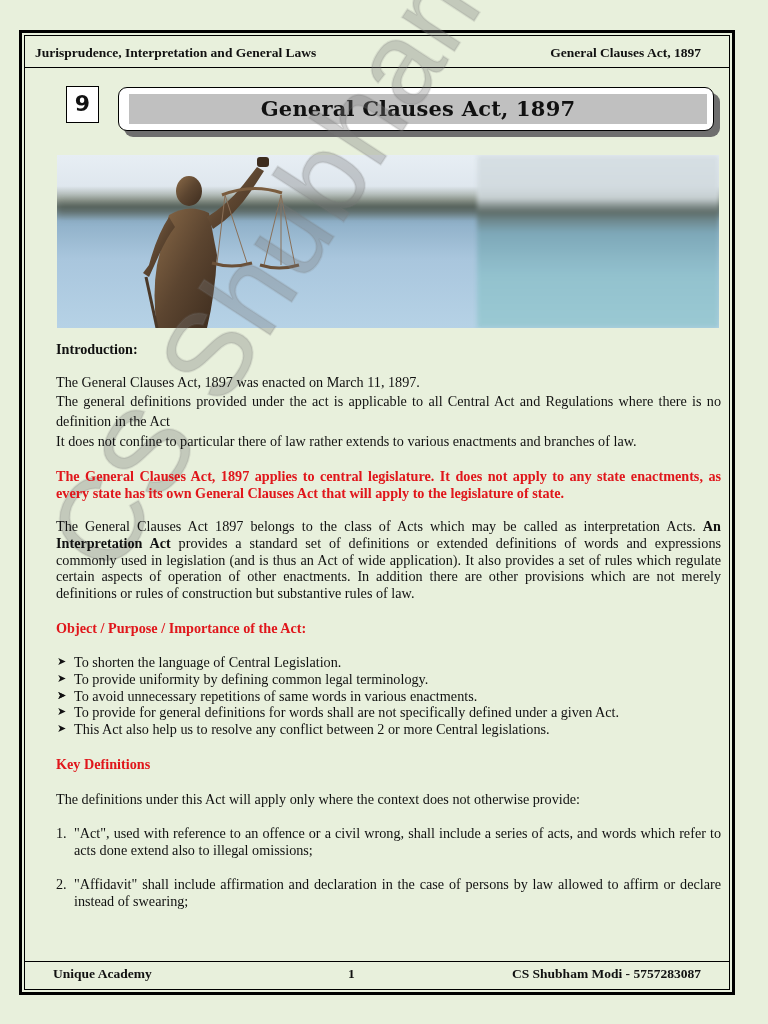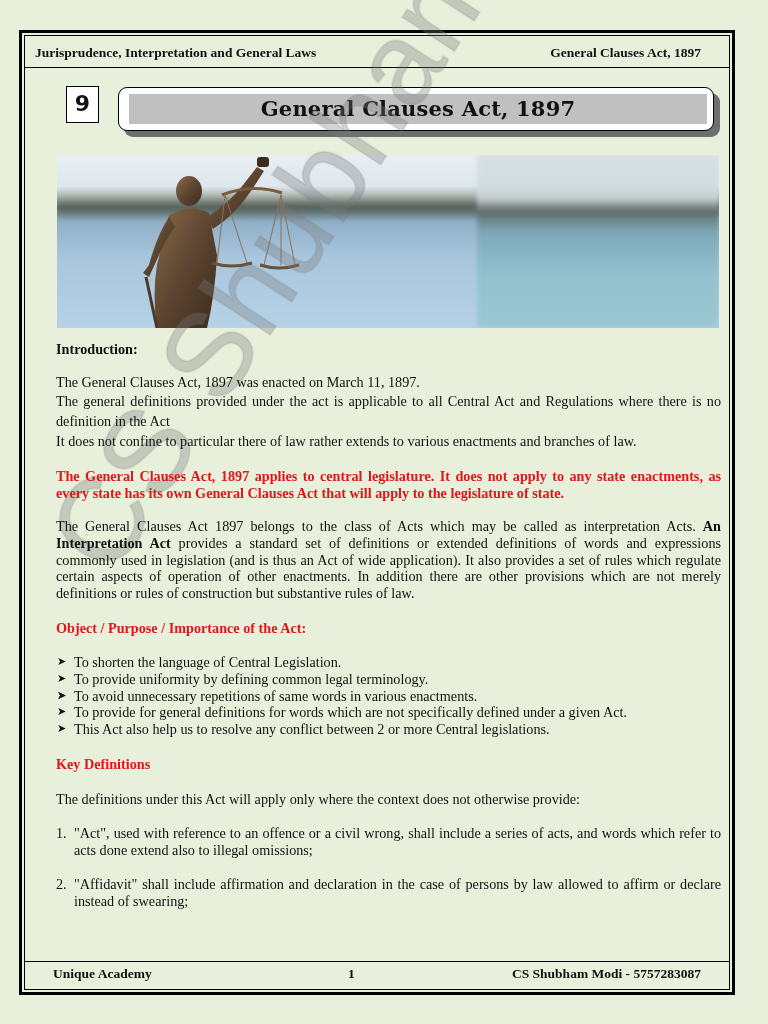--- a/index.html
+++ b/index.html
@@ -168,21 +168,21 @@
     <span>The General Clauses Act 1897 belongs to the class of Acts which may be called as interpretation Acts. </span><span class="bold">An Interpretation Act</span><span> provides a standard set of definitions or extended definitions of words and expressions commonly used in legislation (and is thus an Act of wide application). It also provides a set of rules which regulate certain aspects of operation of other enactments. In addition there are other provisions which are not merely definitions or rules of construction but substantive rules of law.</span>
   </p>
   <div class="gap"></div>
   <p class="red bold">Object / Purpose / Importance of the Act:</p>
   <div class="gap"></div>
   <ul class="bullet-list">
     <li><span class="arrow">➤</span><span>To shorten the language of Central Legislation.</span></li>
     <li><span class="arrow">➤</span><span>To provide uniformity by defining common legal terminology.</span></li>
     <li><span class="arrow">➤</span></li>
     <li><span class="arrow">➤</span><span>To avoid unnecessary repetitions of same words in various enactments.</span></li>
-    <li><span class="arrow">➤</span><span>To provide for general definitions for words which are not specifically defined under a given Act.</span></li>
+    <li><span class="arrow">➤</span><span>To provide for general definitions for words shall are not specifically defined under a given Act.</span></li>
     <li><span class="arrow">➤</span><span>This Act also help us to resolve any conflict between 2 or more Central legislations.</span></li>
   </ul>
   <div class="gap"></div>
   <p class="red bold">Key Definitions</p>
   <div class="gap"></div>
   <p>The definitions under this Act will apply only where the context does not otherwise provide:</p>
   <div class="gap"></div>
   <ol class="num-list">
     <li style="line-height:17px"><span class="num">1.</span><span>"Act", used with reference to an offence or a civil wrong, shall include a series of acts, and words which refer to acts done extend also to illegal omissions;</span></li>
     <li style="margin-top:17px;line-height:17px"><span class="num">2.</span><span>"Affidavit" shall include affirmation and declaration in the case of persons by law allowed to affirm or declare instead of swearing;</span></li>

